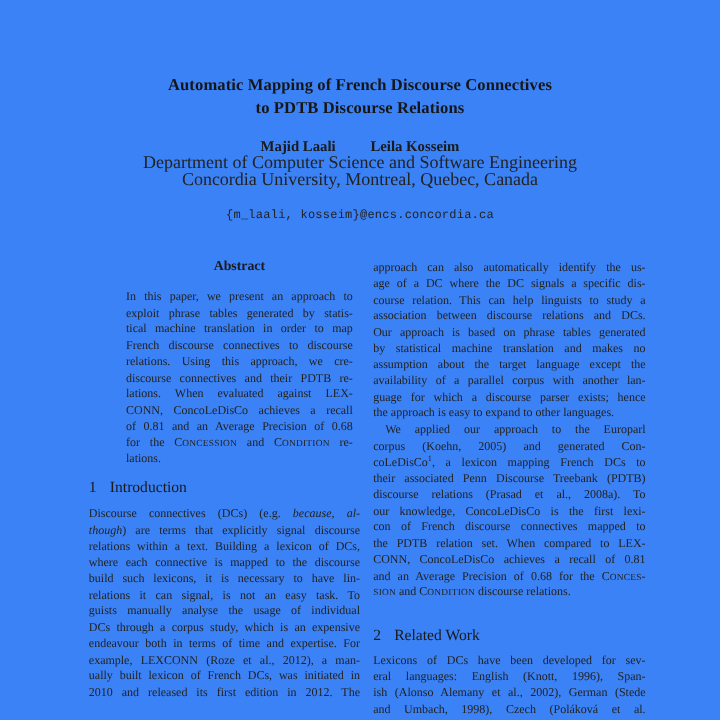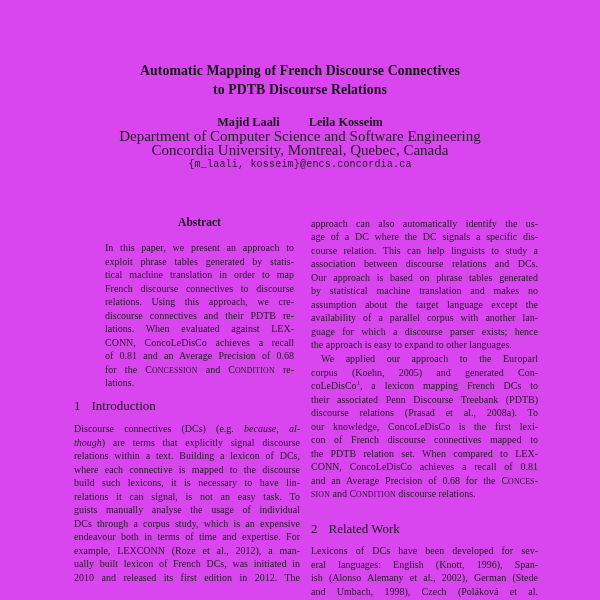--- a/index.html
+++ b/index.html
@@ -1,20 +1,20 @@
 <!DOCTYPE html>
 <html><head>
 <meta charset="utf-8">
 <style>
   html, body { margin: 0; padding: 0; background: #ffffff; }
   .page {
     position: relative;
     width: 600px;
     height: 600px;
-    background: #d946ef;
+    background: #3b82f6;
     overflow: hidden;
     font-family: "Liberation Serif", serif;
     color: #222222;
   }
 
   
   .header {
     position: absolute;
     top: 61px;
     left: 0;
@@ -40,21 +40,21 @@
   }
   .affil-line {
     font-size: 15px;
     line-height: 14px;
   }
   .email-line {
     font-family: "Liberation Mono", monospace;
     font-size: 10px;
     line-height: 14px;
     letter-spacing: 0.2px;
-    margin-top: 1px;
+    margin-top: 17px;
   }
 
   
   .col {
     position: absolute;
     top: 216px;
     font-size: 10px;
   }
   .col-left  { left: 74px;  width: 226px; }
   .col-right { left: 311px; width: 227px; top: 216.5px; }

